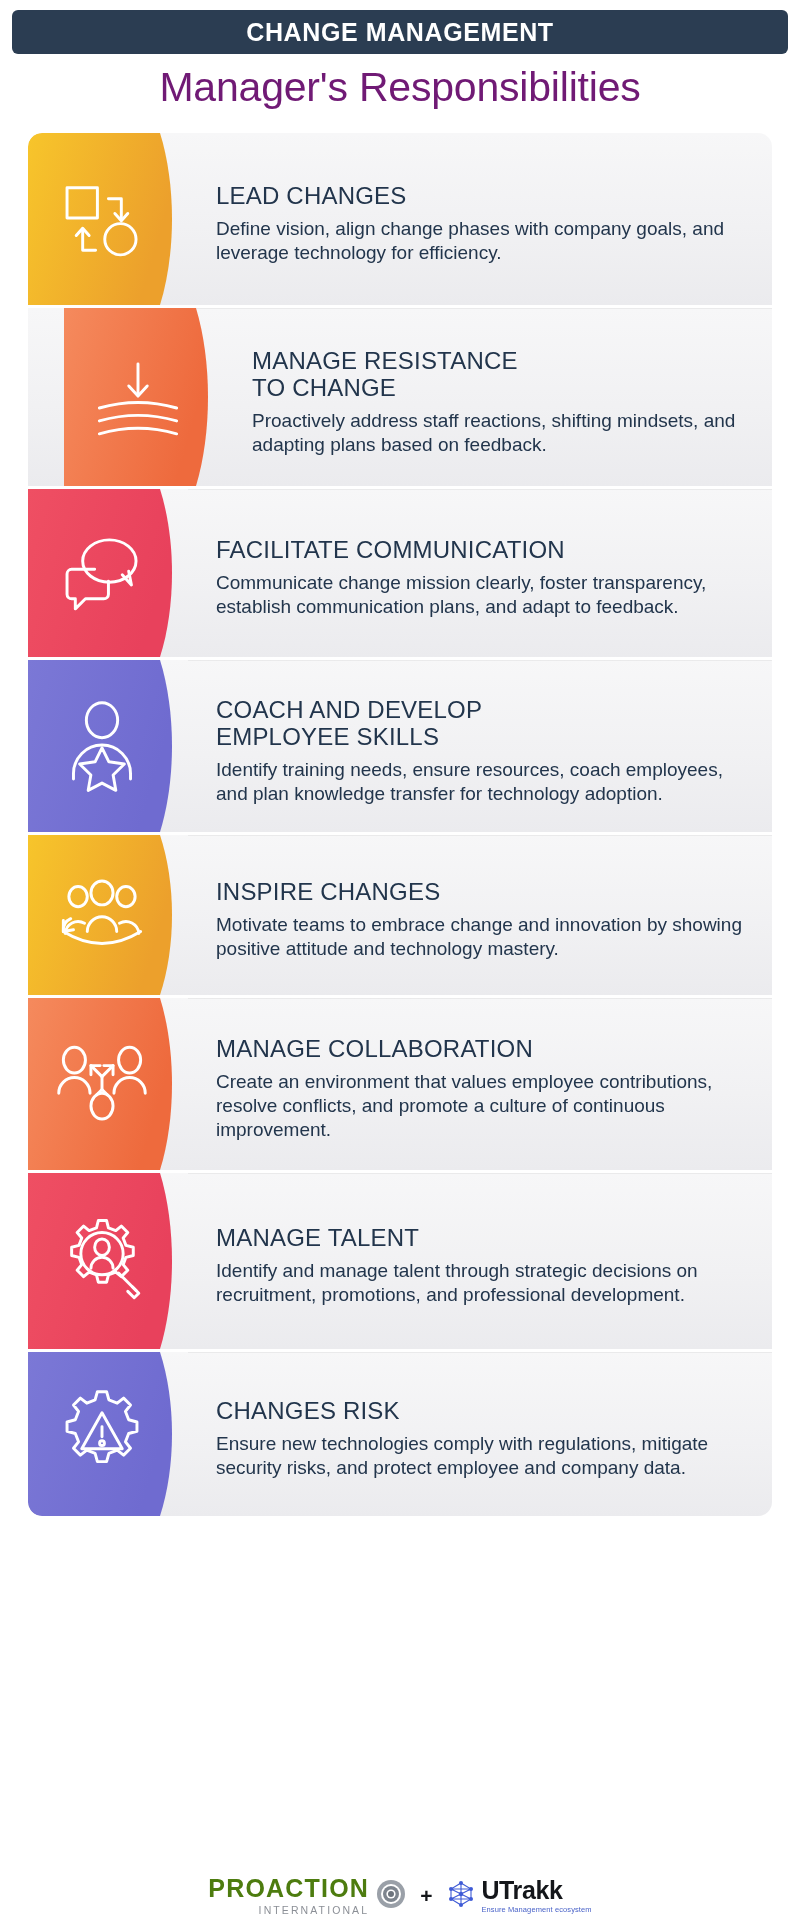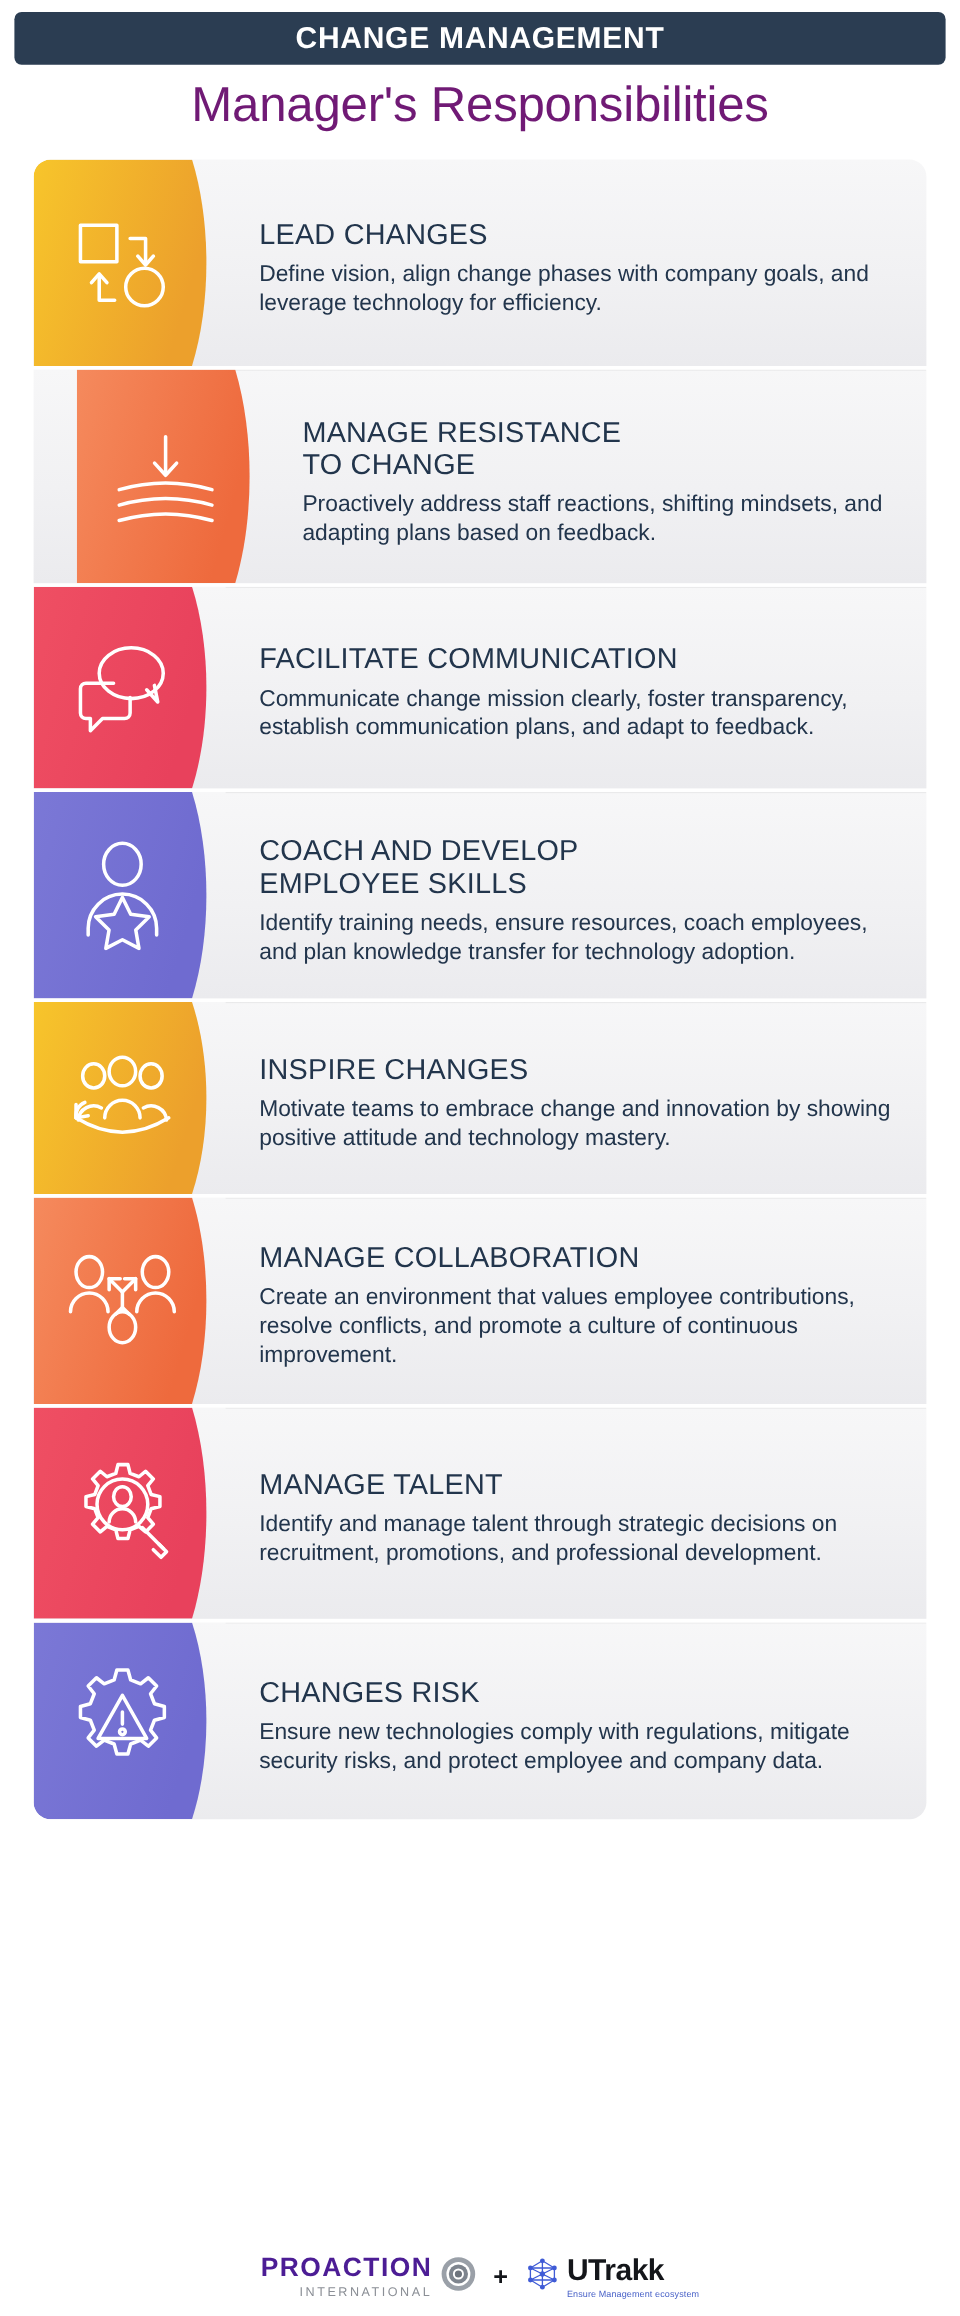--- a/index.html
+++ b/index.html
@@ -127,22 +127,22 @@
     position: absolute;
     left: 0; right: 0; bottom: 14px;
     display: flex;
     align-items: center;
     justify-content: center;
     gap: 14px;
   }
   .brand-proaction { display: flex; align-items: center; gap: 7px; }
   .pa-words { display: flex; flex-direction: column; align-items: stretch; }
   .pa-main {
-    color: #4c1d95;
-    font-size: 22px;
+    color: #4d7c0f;
+    font-size: 25px;
     font-weight: bold;
     letter-spacing: 1.2px;
     line-height: 1;
     font-family: "Liberation Sans", sans-serif;
   }
   .pa-sub {
     color: #8b8f96;
     font-size: 10.5px;
     letter-spacing: 2.1px;
     text-align: right;

